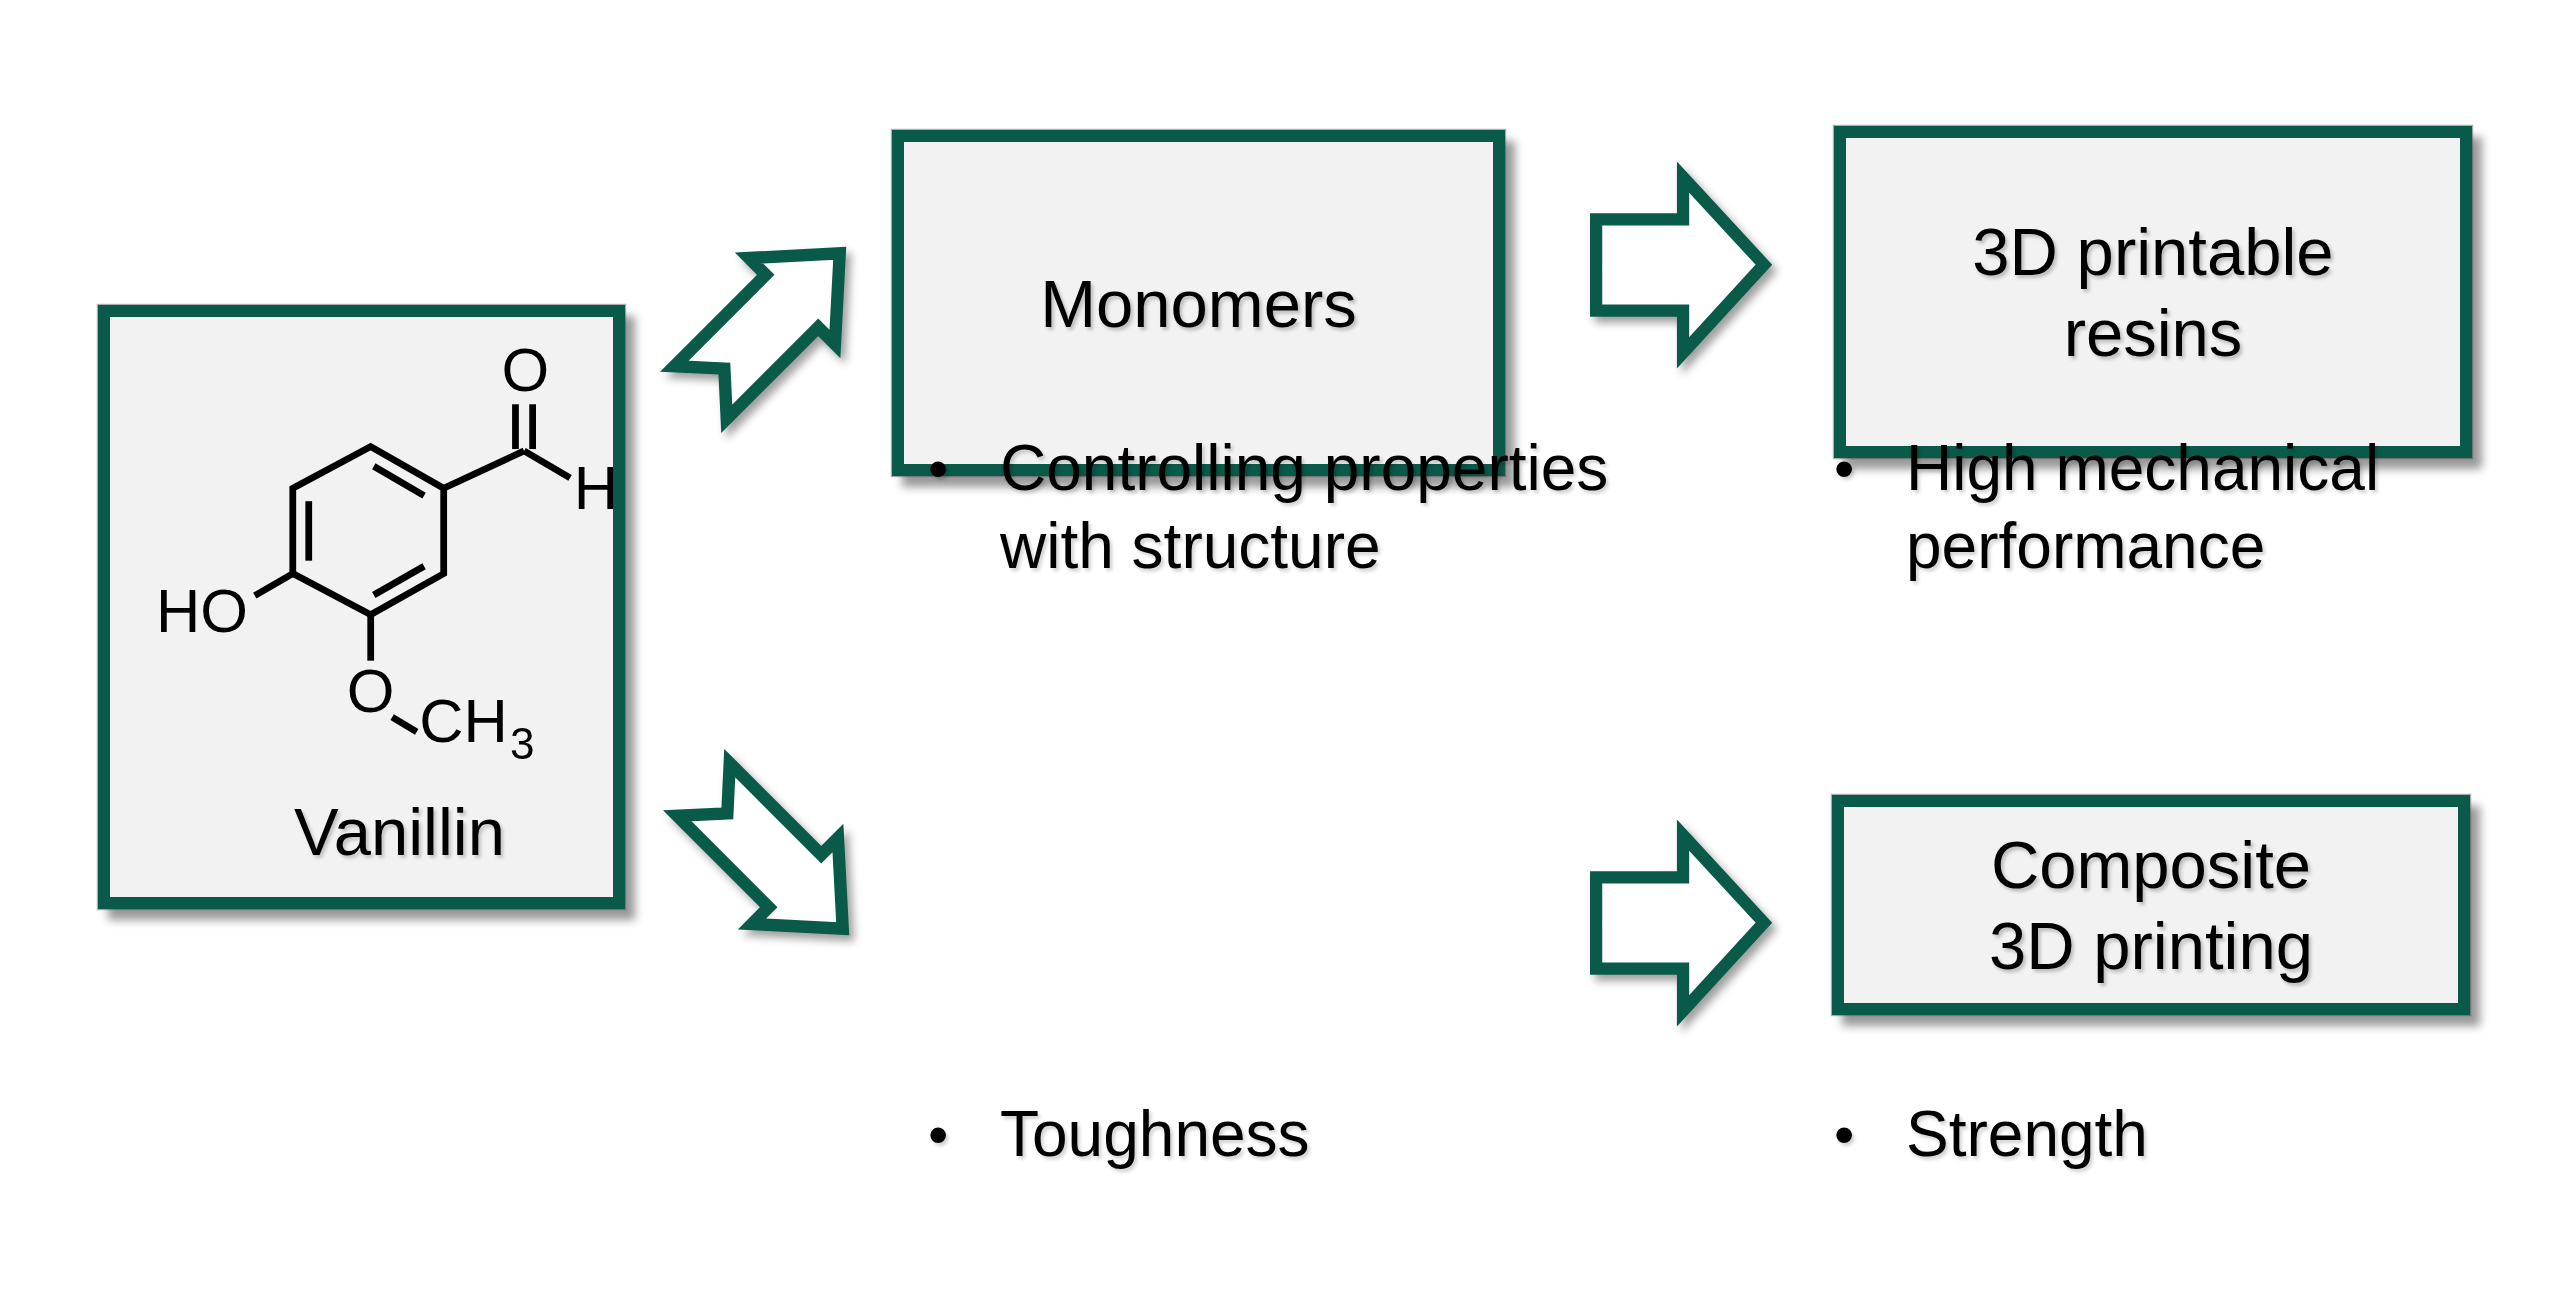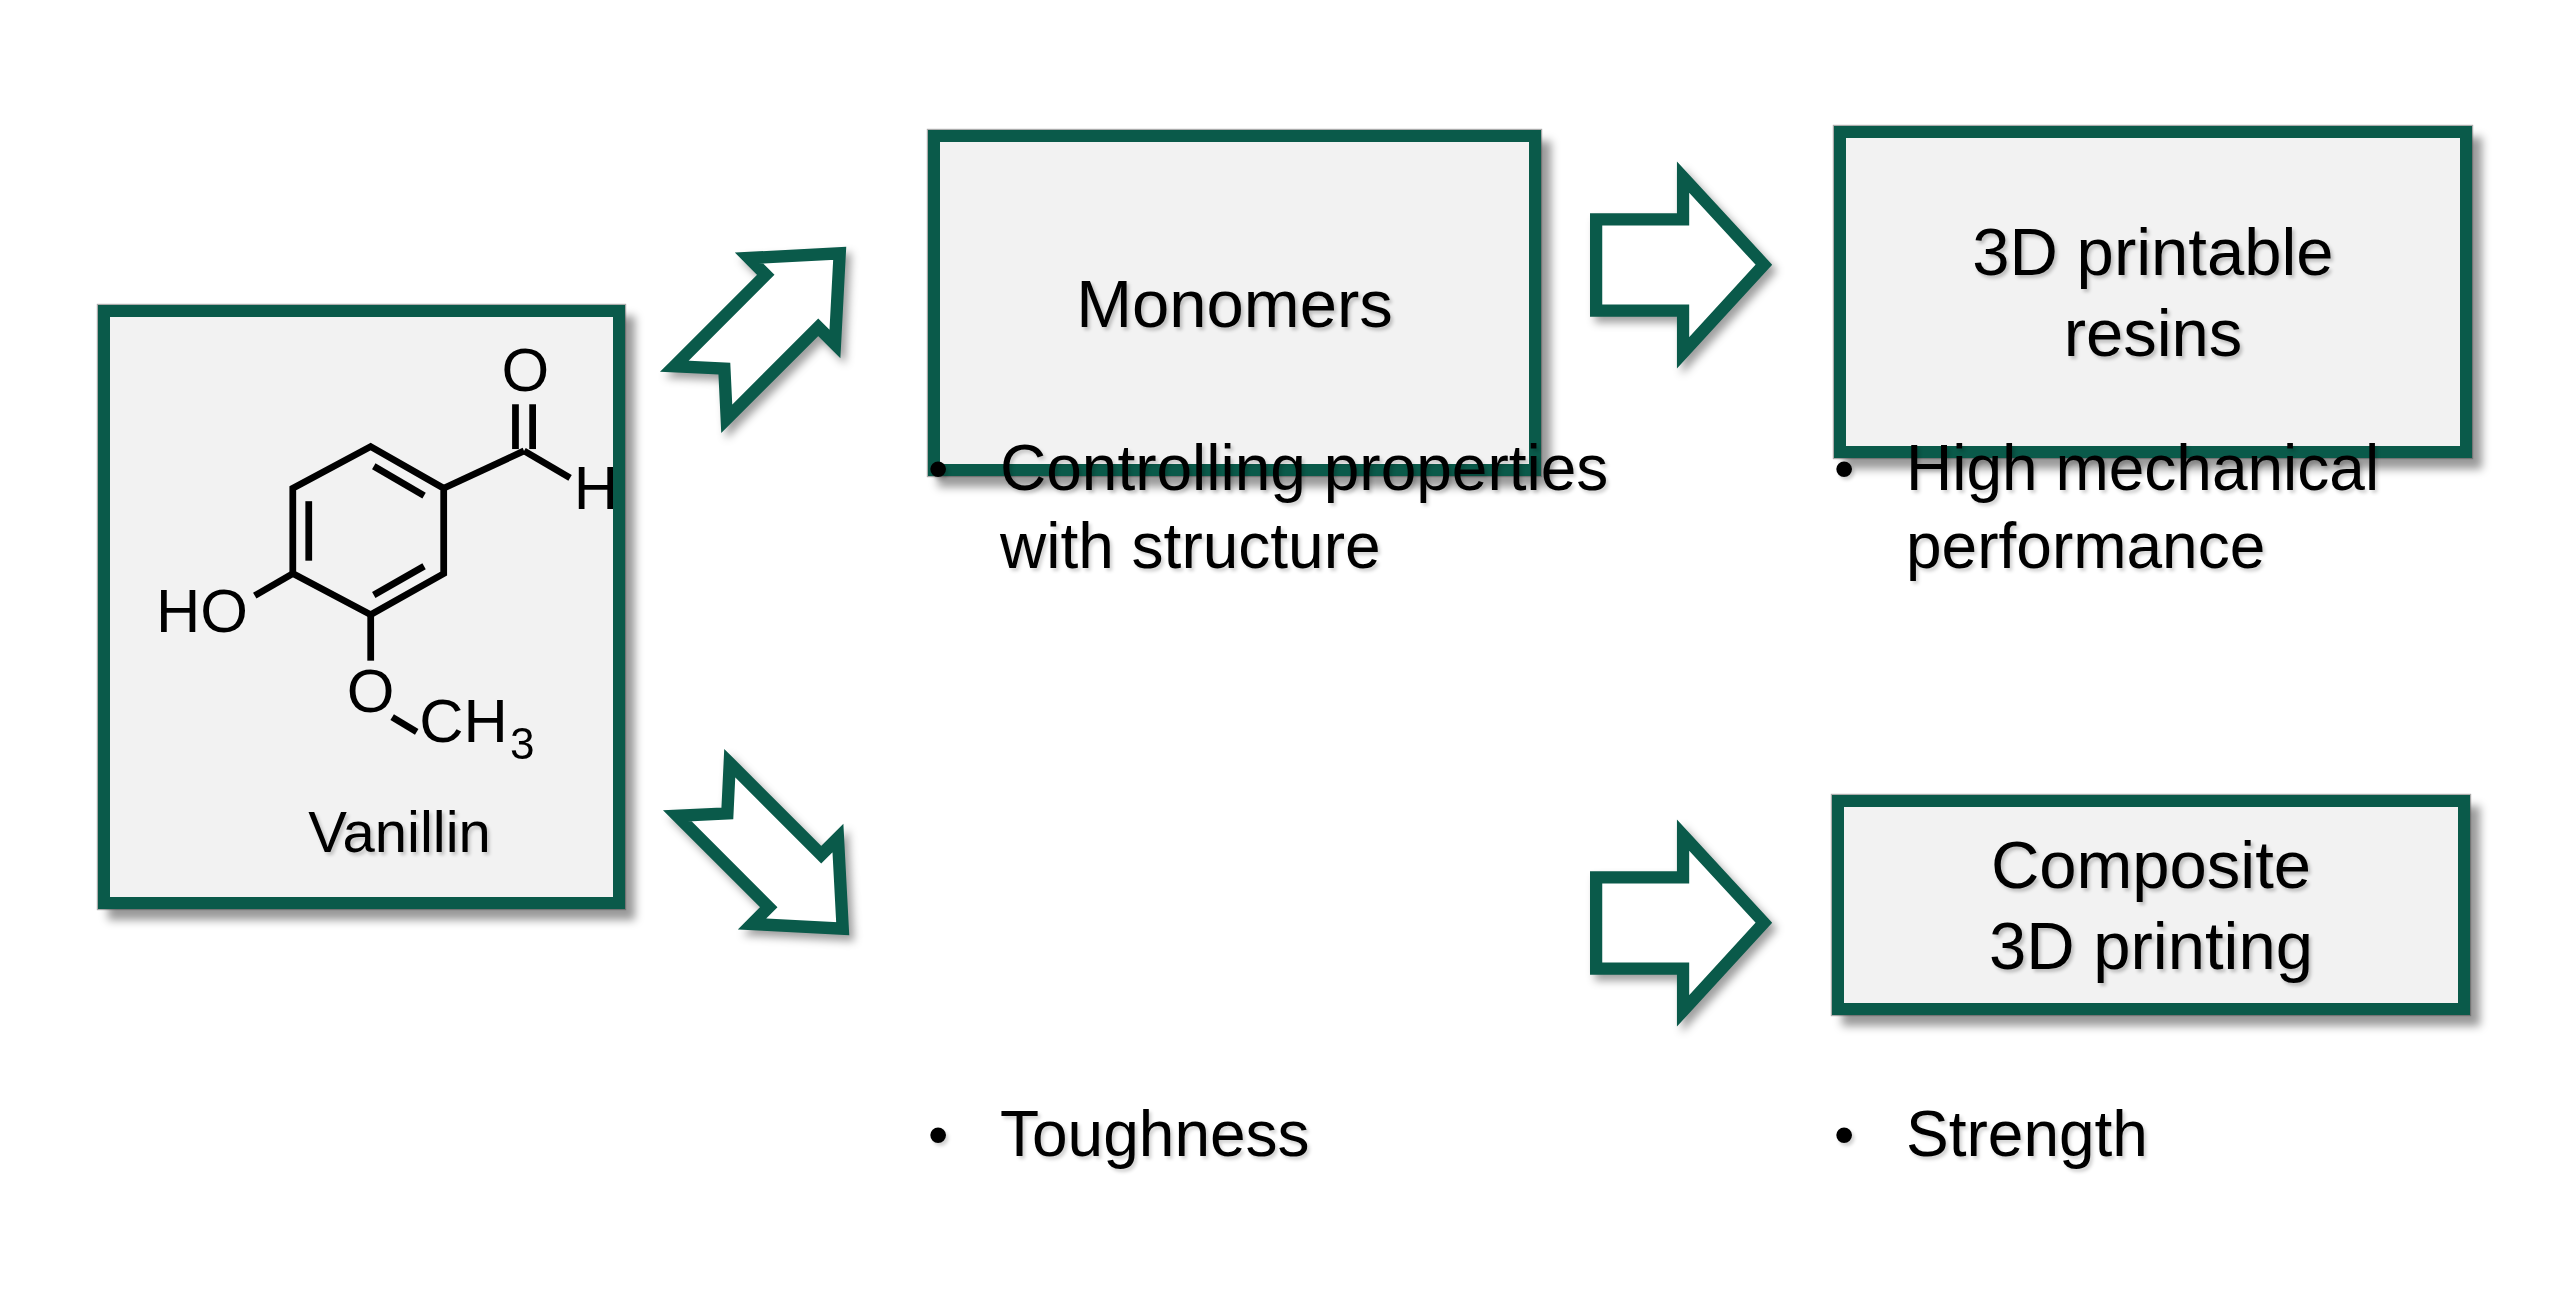--- a/index.html
+++ b/index.html
@@ -39,21 +39,21 @@
   svg.arrow.diag polygon{stroke-width:11;}
   svg.arrow.straight polygon{stroke-width:20;}
 
   
   .mol{position:absolute;left:0;top:0;width:503px;height:580px;}
   .mol .bond{stroke:#000;stroke-width:11;fill:none;}
   .mol text{fill:#000;font-family:"Liberation Sans",sans-serif;font-size:100px;}
   .mol text.sub{font-size:72px;}
   .mol-label{
     position:absolute;left:0;top:472px;width:579px;text-align:center;
-    font-size:58px;line-height:86px;color:var(--ink);
+    font-size:67px;line-height:86px;color:var(--ink);
     text-shadow:2.5px 3.1px 3.7px rgba(0,0,0,.2);
   }
 </style>
 </head>
 <body>
 
 <div class="stage">
 
   <div class="gbox" style="left:98px;top:305px;width:527px;height:604px;">
     <svg class="mol" viewBox="20 20 820 945">
@@ -92,21 +92,21 @@
       <polygon points="12,67 127,67 127,46 187,100 127,154 127,133 12,133 42,100"></polygon>
     </g>
   </svg>
 
   <svg class="arrow diag" style="left:661px;top:747px;" width="225" height="225" viewBox="0 0 200 200">
     <g transform="rotate(45 100 100)">
       <polygon points="12,67 127,67 127,46 187,100 127,154 127,133 12,133 42,100"></polygon>
     </g>
   </svg>
 
-  <div class="gbox" style="left:928px;top:130px;width:613px;height:346px;">
+  <div class="gbox" style="left:892px;top:130px;width:613px;height:346px;">
     <div class="boxlabel">
       <span>Monomers</span>
     </div>
   </div>
 
   <div class="bullet" style="left:928px;top:429px;">
     <span class="marker">•</span>
     <span>
       <span>Controlling properties</span><br>
       <span>with structure</span>

